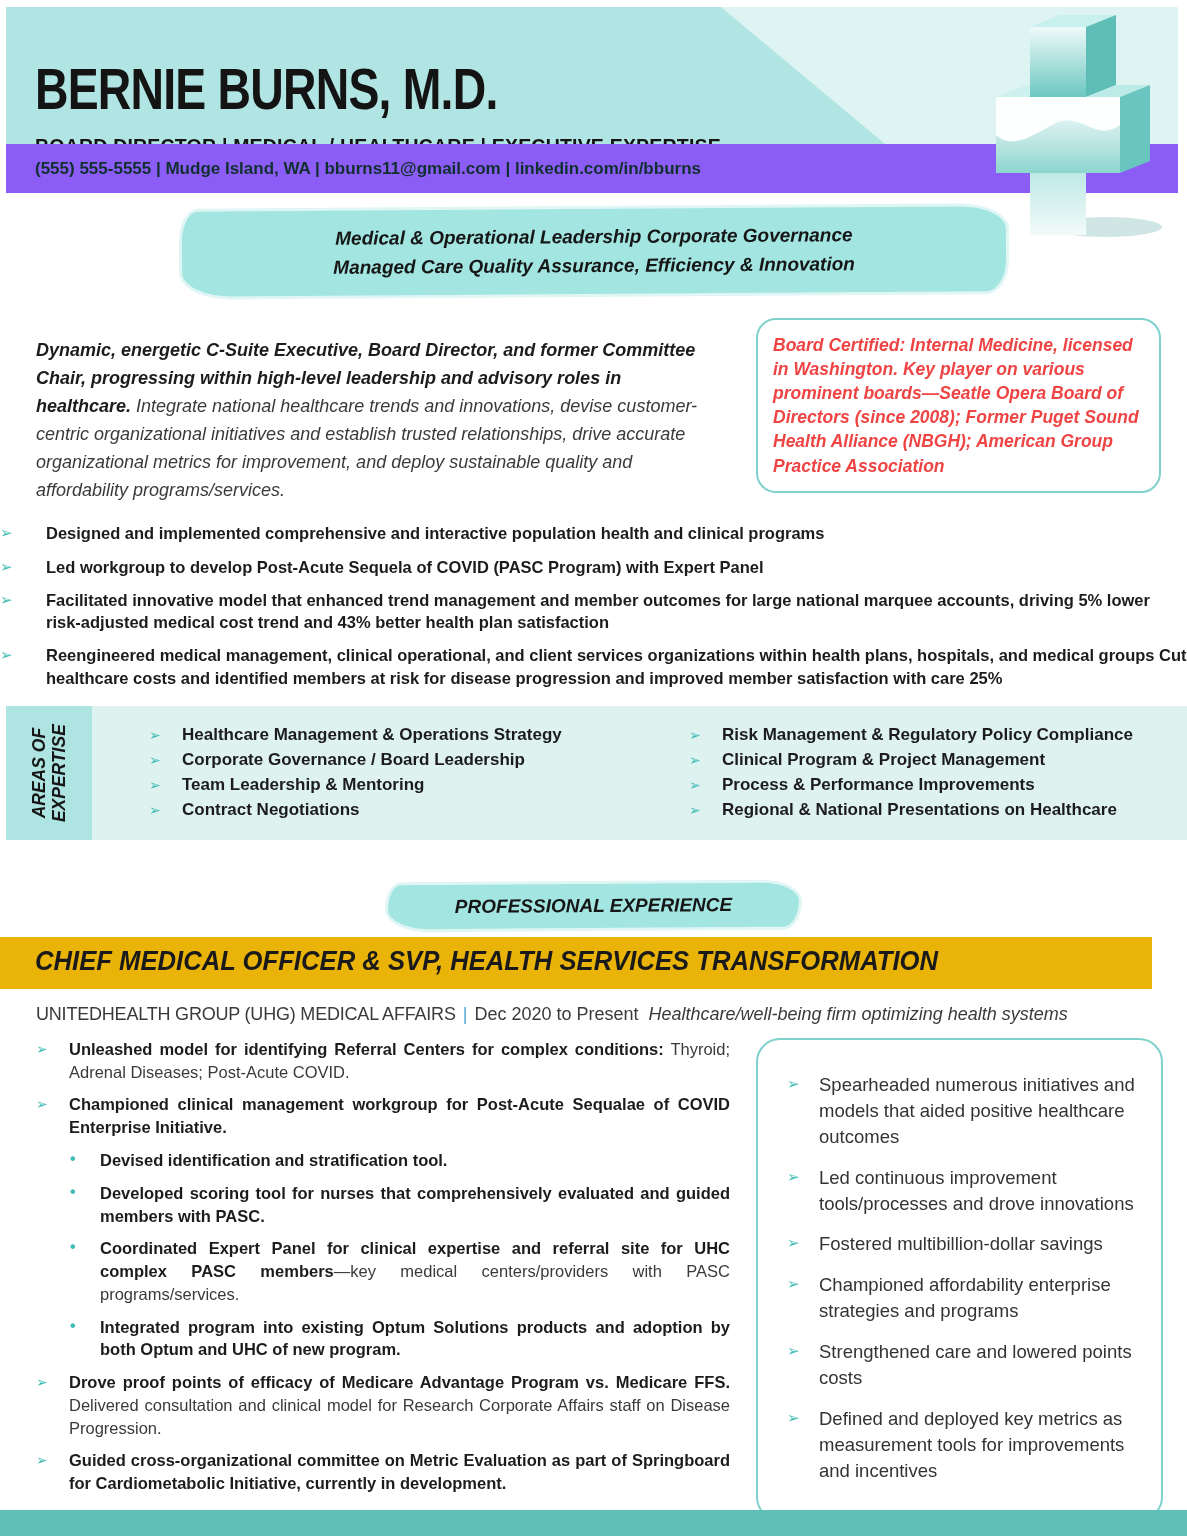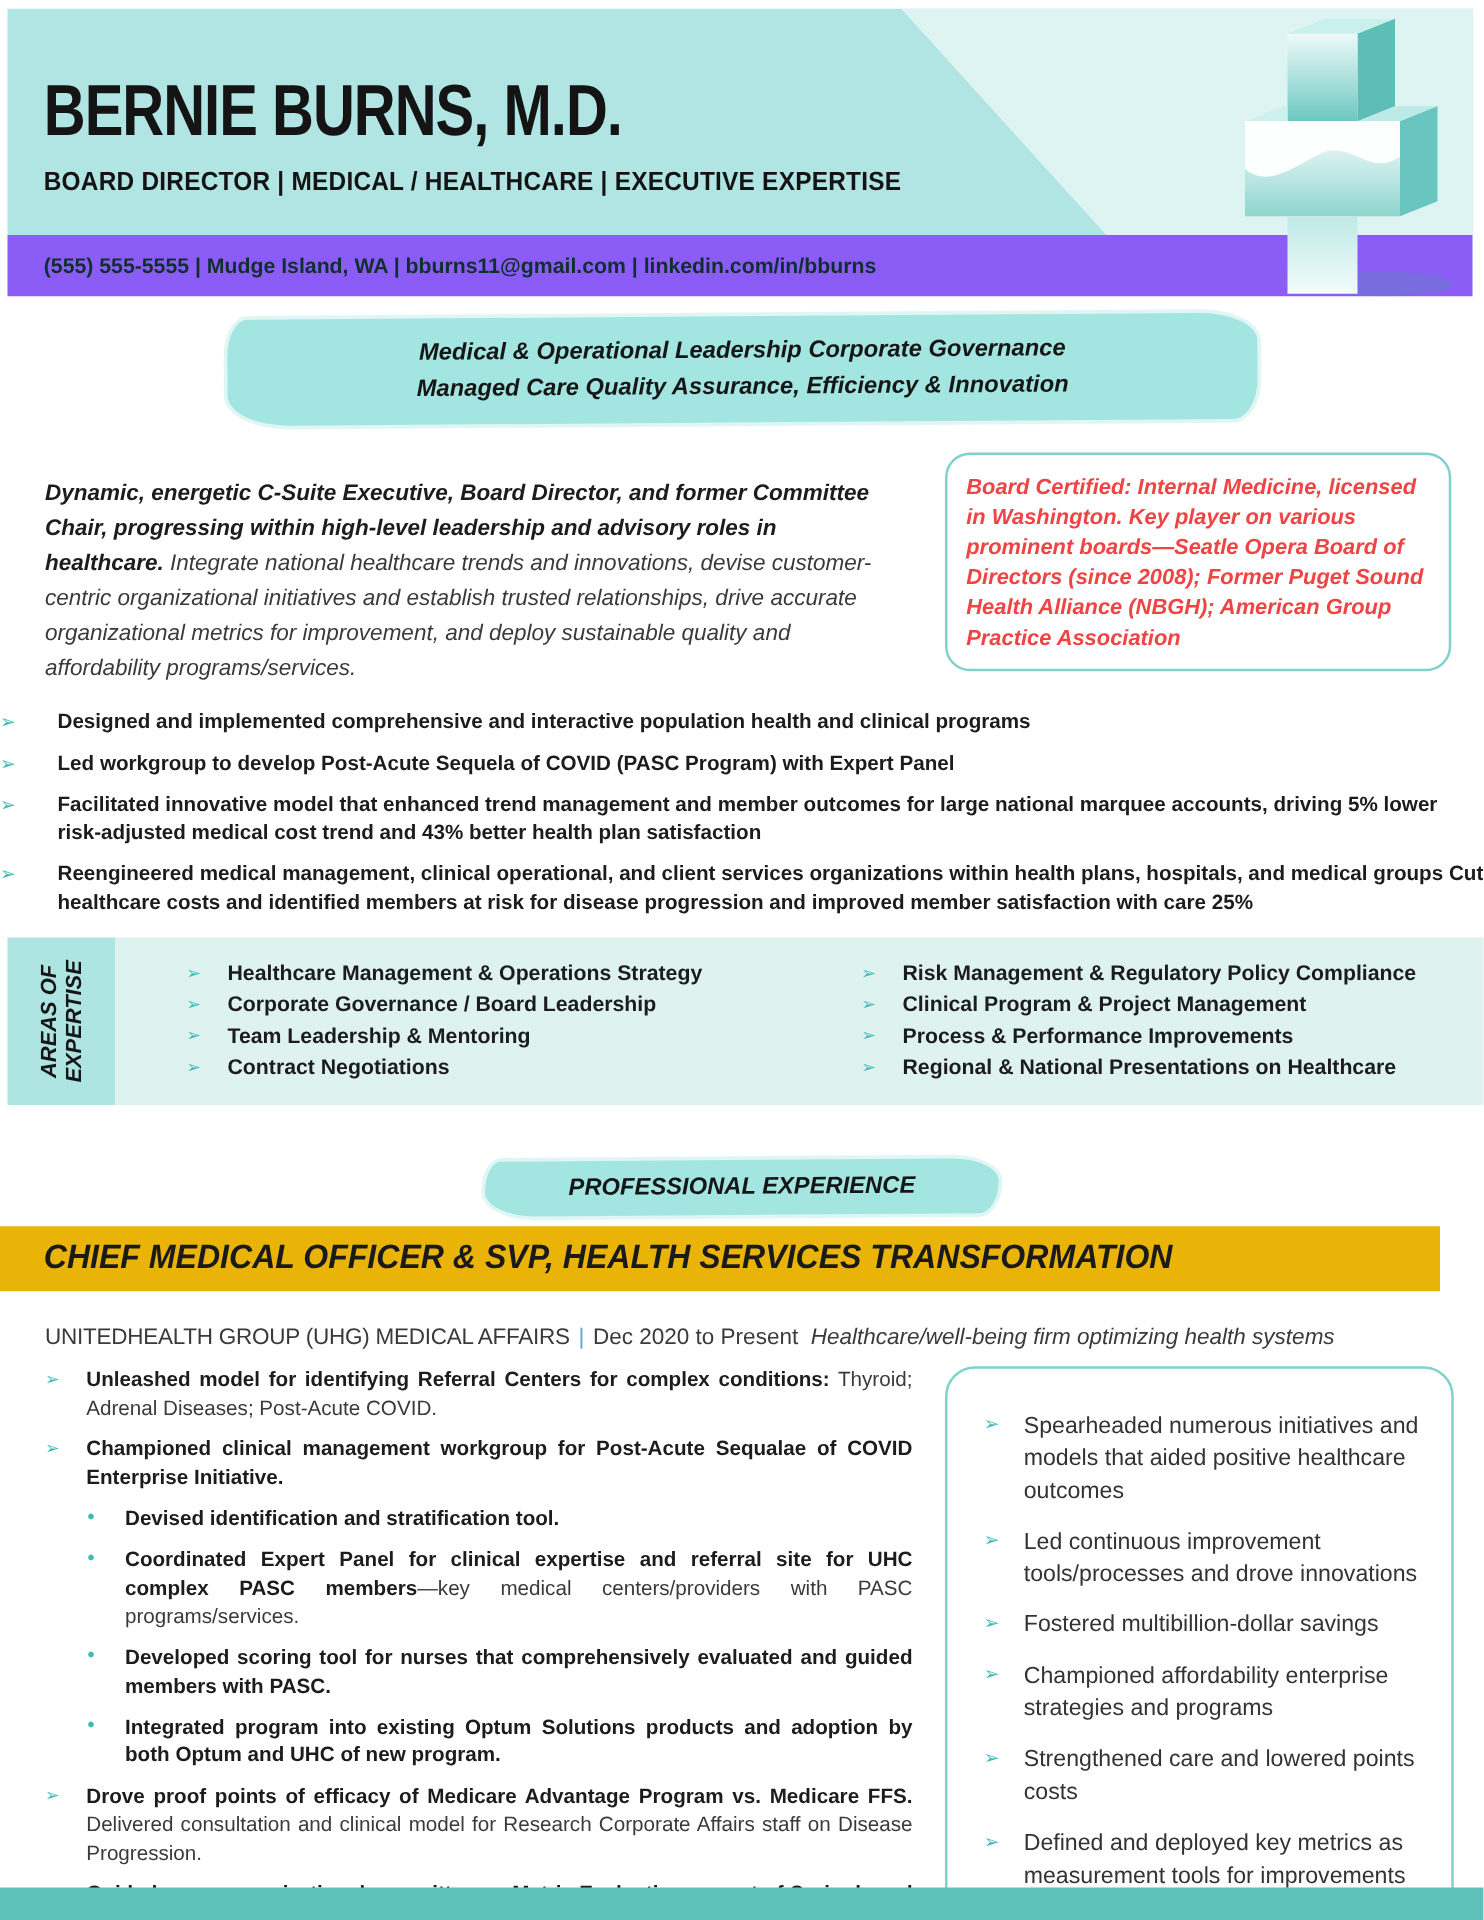--- a/index.html
+++ b/index.html
@@ -4,21 +4,21 @@
 <style>
   html,body { margin:0; padding:0; background:#ffffff; }
   .page {
     position:relative; width:1187px; height:1536px; background:#ffffff;
     font-family:"Liberation Sans","DejaVu Sans",sans-serif; color:#222;
     overflow:hidden; margin:0 auto;
   }
 
   
   .hero { position:relative; margin:7px 9px 0 6px; }
-  .hero-main { position:relative; height:181px; background:#b0e5e3; overflow:hidden; }
+  .hero-main { position:relative; height:137px; background:#b0e5e3; overflow:hidden; }
   .hero-light { position:absolute; inset:0; background:#def4f2;
     clip-path:polygon(61% 0, 100% 0, 100% 100%, 75% 100%); }
   .hero-text { position:absolute; left:29px; top:48px; z-index:3; }
   .hero-name { margin:0; font-size:58px; font-weight:700; color:#141414;
     letter-spacing:-1px; transform:scaleX(.8); transform-origin:0 50%; white-space:nowrap; }
   .hero-sub { margin:12px 0 0; font-size:21px; font-weight:700; color:#141414;
     letter-spacing:.2px; transform:scaleX(.93); transform-origin:0 50%; white-space:nowrap; }
   .hero-band { position:relative; height:49px; background:#8b5cf6;
     display:flex; align-items:center; padding-left:29px; }
   .hero-contact { font-size:17px; font-weight:700; color:#10302e; }
@@ -64,21 +64,21 @@
   .skill-col + .skill-col { flex:1; }
   .skill-col li { position:relative; padding-left:33px; font-size:17px; font-weight:700;
     line-height:1.47; color:#1c1c1c; }
   .skill-col .chev { font-size:14px; top:2px; }
 
   
   .job-title-bar { margin-top:9px; width:1152px; box-sizing:border-box;
     background:#eab308; padding:9px 0 12px 35px; }
   .job-title { font-size:27px; font-weight:700; font-style:italic; color:#1a1a1a;
     transform:scaleX(.95); transform-origin:0 50%; white-space:nowrap; margin:0; }
-  .company-line { padding:26px 0 0 36px; font-size:18px; color:#3a3a3a; }
+  .company-line { padding:15px 0 0 36px; font-size:18px; color:#3a3a3a; }
   .company-name { letter-spacing:-.2px; }
   .company-sep { color:#56a8d8; padding:0 7px; }
   .company-desc { font-style:italic; padding-left:10px; }
 
   .exp-row { display:flex; gap:26px; padding:13px 24px 0 36px; align-items:flex-start; }
   .exp-left { width:694px; }
   .exp-left li { position:relative; padding-left:33px; margin-bottom:10px;
     font-size:16.5px; line-height:1.38; color:#3a3a3a; text-align:justify; }
   .exp-left li .b { font-weight:700; color:#1c1c1c; }
   .exp-left .chev { font-size:14px; top:2px; }
@@ -252,27 +252,27 @@
 
   <li class="lvl2">
     
     <span class="dot"></span>
     <span class="b">Devised identification and stratification tool.</span><span></span>
   </li>
 
   <li class="lvl2">
     
     <span class="dot"></span>
+    <span class="b">Developed scoring tool for nurses that comprehensively evaluated and guided members with PASC.</span><span></span>
+  </li>
+
+  <li class="lvl2">
+    
+    <span class="dot"></span>
     <span class="b">Coordinated Expert Panel for clinical expertise and referral site for UHC complex PASC members</span><span>—key medical centers/providers with PASC programs/services.</span>
-  </li>
-
-  <li class="lvl2">
-    
-    <span class="dot"></span>
-    <span class="b">Developed scoring tool for nurses that comprehensively evaluated and guided members with PASC.</span><span></span>
   </li>
 
   <li class="lvl2">
     
     <span class="dot"></span>
     <span class="b">Integrated program into existing Optum Solutions products and adoption by both Optum and UHC of new program.</span><span></span>
   </li>
 
   <li class="lvl1">
     <span class="chev"></span>

